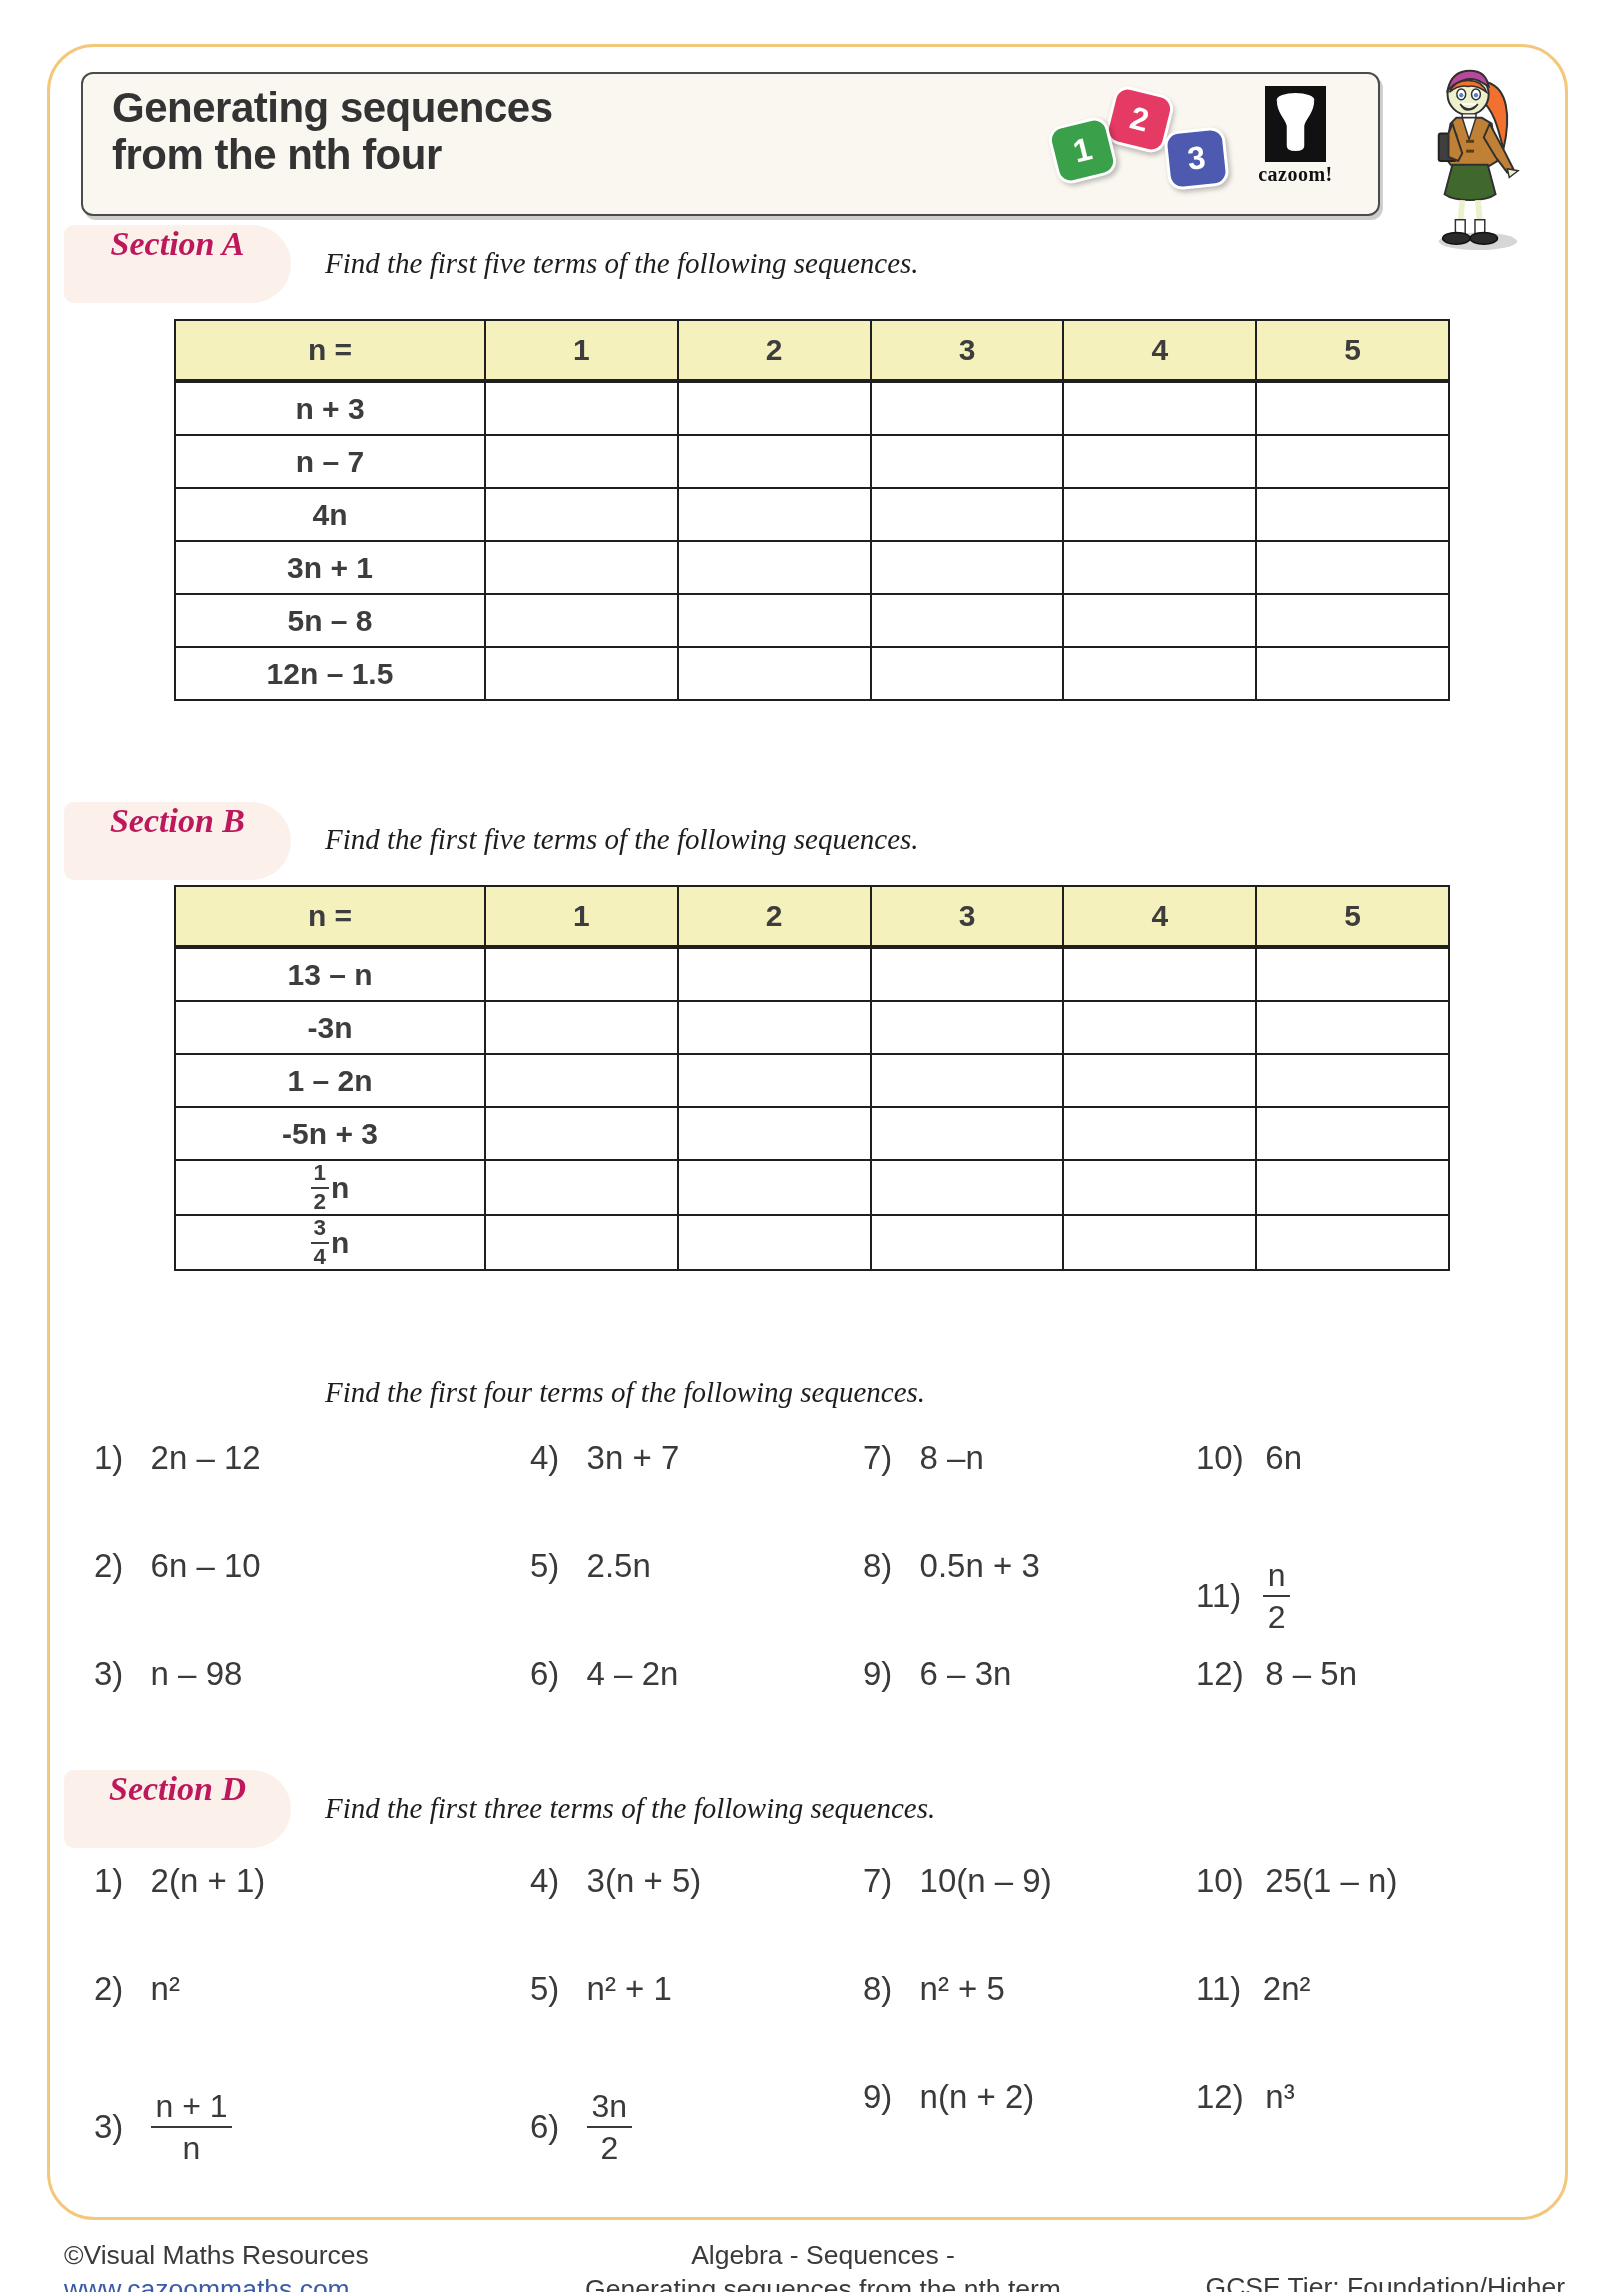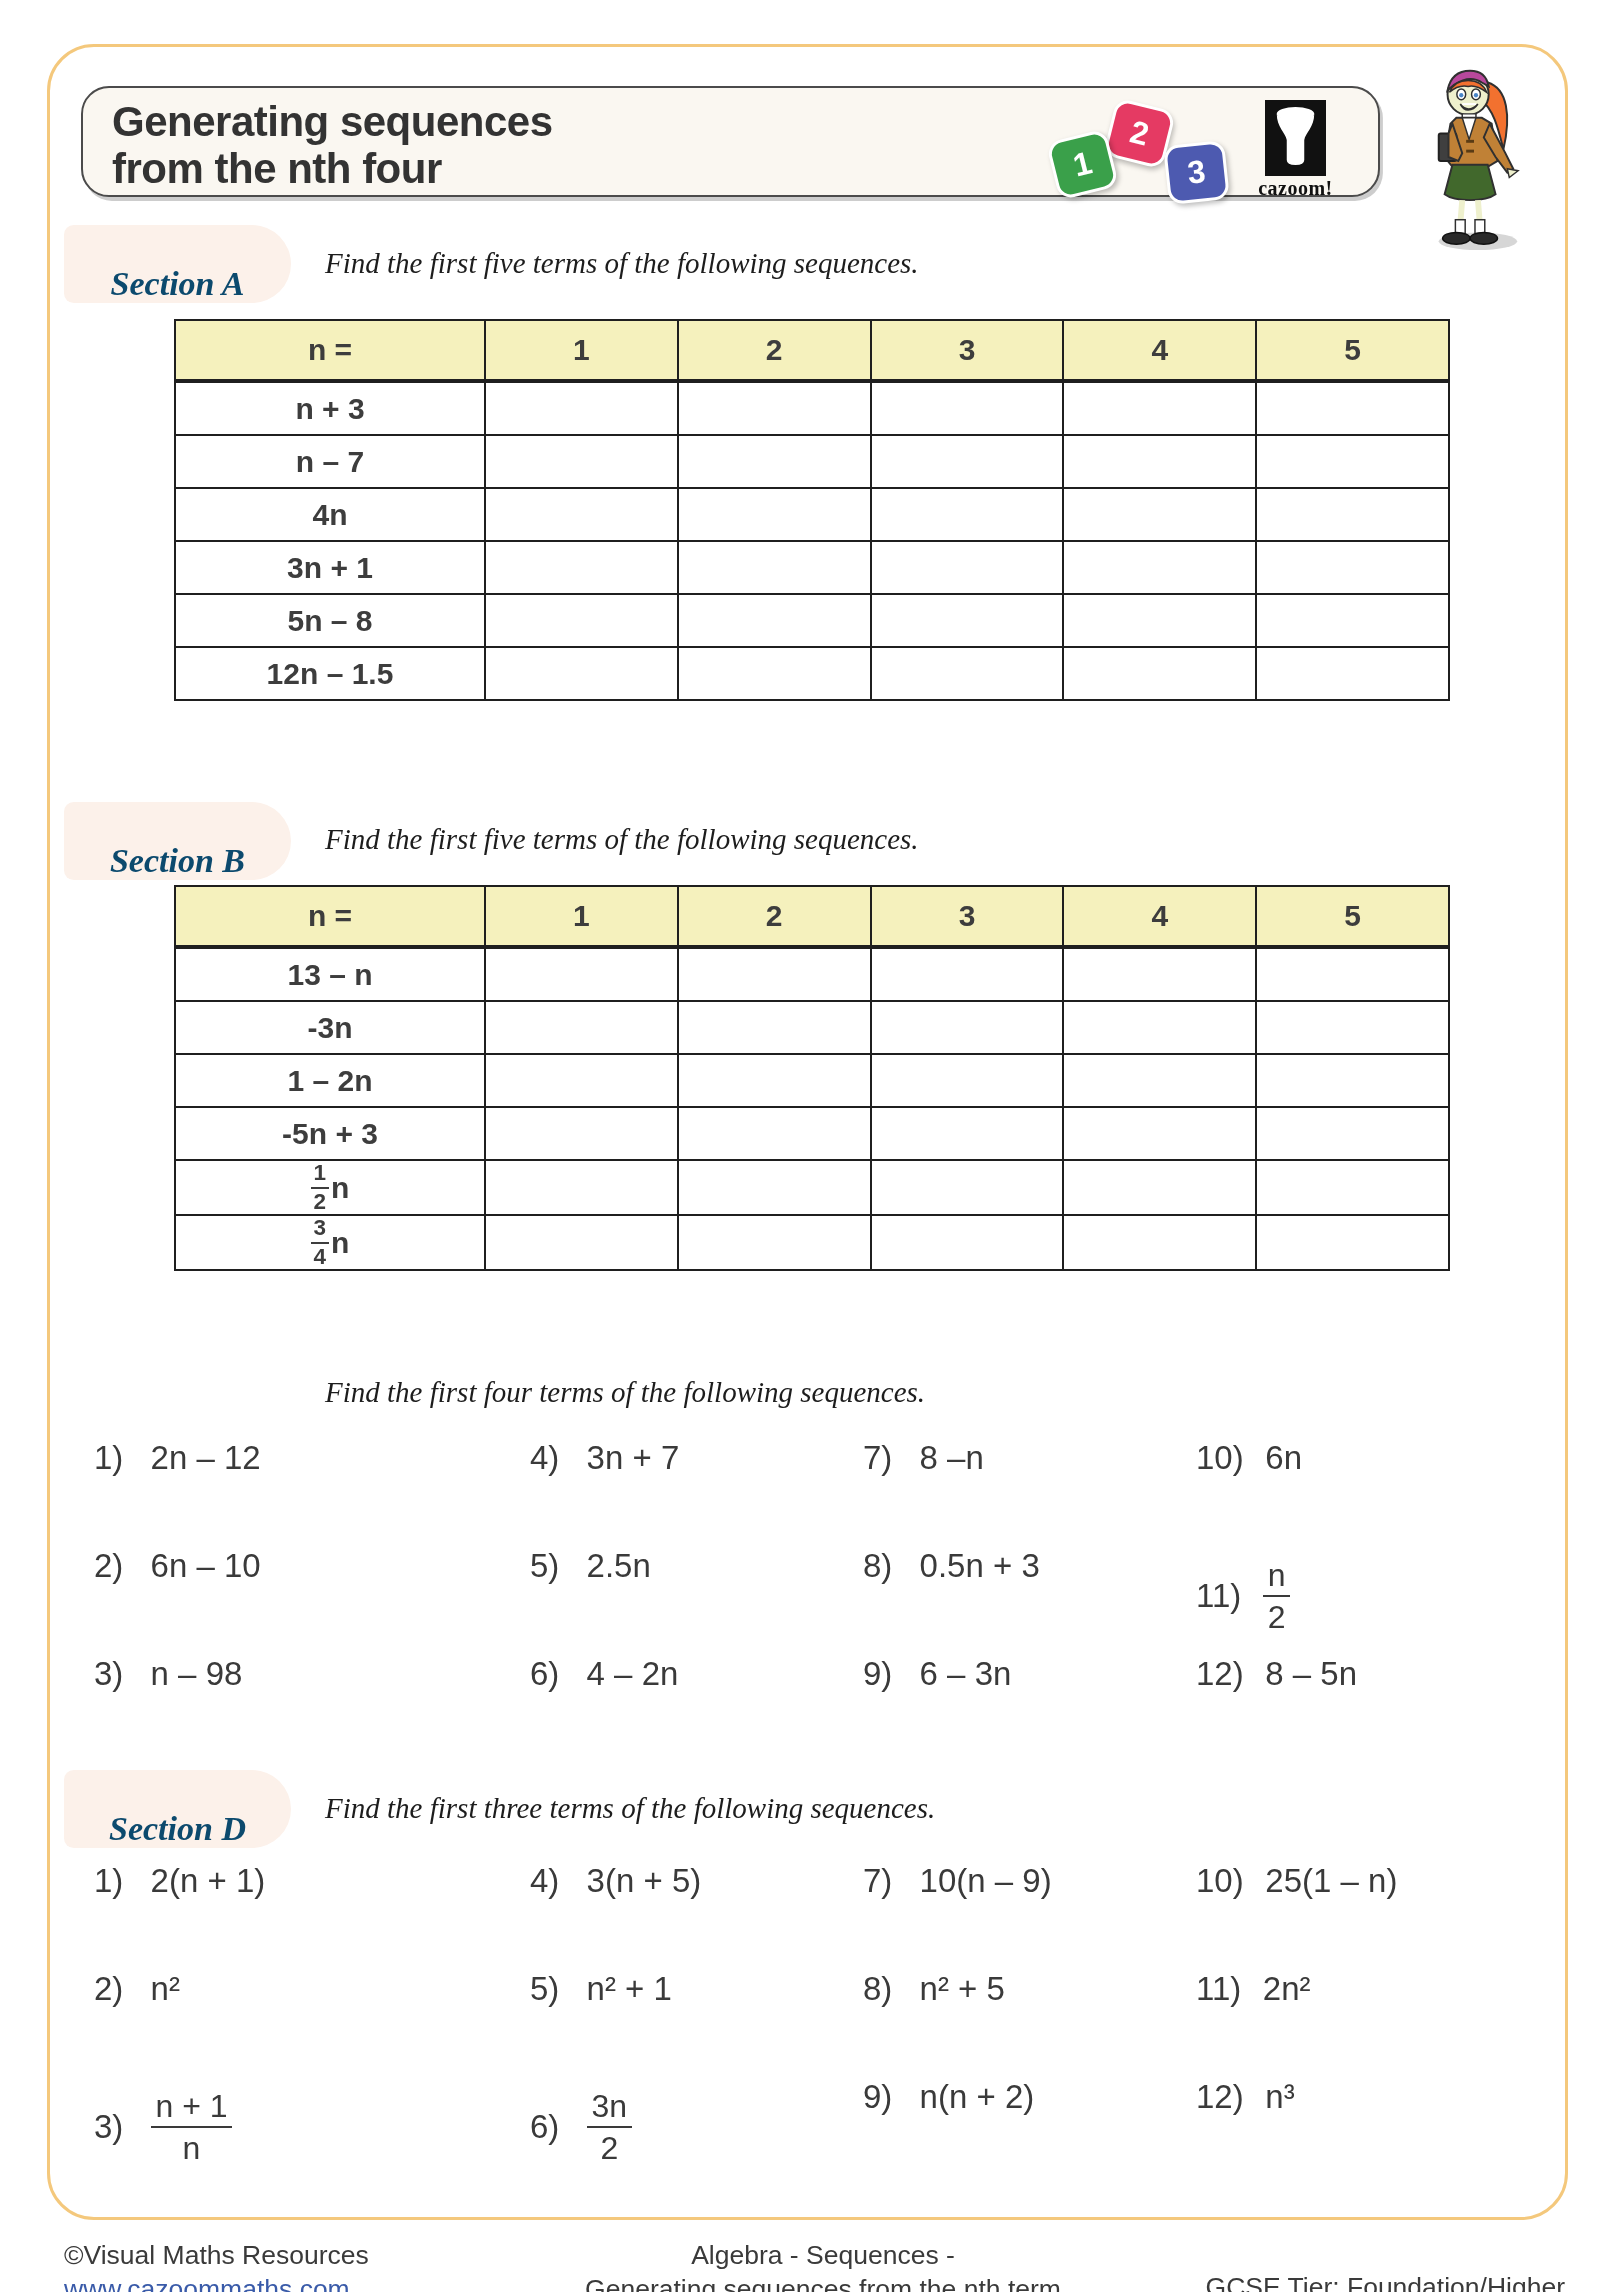--- a/index.html
+++ b/index.html
@@ -4,23 +4,23 @@
 <style>
   html,body { margin:0; padding:0; background:#ffffff; }
   .page { position:relative; width:1621px; height:2293px; background:#ffffff; overflow:hidden;
           font-family:"Liberation Sans", sans-serif; }
 
   
   .frame { position:absolute; left:47px; top:44px; width:1521px; height:2176px;
            border:3.9px solid #f4c87c; border-radius:47px; box-sizing:border-box; }
 
   
-  .title-box { position:absolute; left:81px; top:72px; width:1299px; height:111px;
-               background:#faf7f1; border:2.9px solid #4b4b4b; border-radius:28px;
-               box-sizing:border-box; box-shadow:2.9px 3.9px 0 rgba(90,90,90,.30);margin-top:14px; }
+  .title-box { position:absolute; left:81px; top:72px; width:1299px; height:144px;
+               background:#faf7f1; border:2.9px solid #4b4b4b; border-radius:12px;
+               box-sizing:border-box; box-shadow:2.9px 3.9px 0 rgba(90,90,90,.30); }
   .title { position:absolute; left:29px; top:9.8px; font-size:42px; font-weight:bold;
            color:#333333; line-height:1.13; letter-spacing:-0.5px; }
 
   
   .tiles { position:absolute; left:965px; top:15.7px; width:225px; height:98px; }
   .tile { position:absolute; width:55px; height:53px; border-radius:14.7px; border:3.9px solid #ffffff;
           box-shadow:2px 2.9px 4.9px rgba(0,0,0,.25); display:flex; align-items:center; justify-content:center;
           color:#ffffff; font-size:32px; font-weight:bold; }
   .tile-1 { left:3.9px;   top:31px; background:#3aa04a; transform:rotate(-14deg); z-index:2; }
   .tile-2 { left:61px;  top:0px;  background:#e53a63; transform:rotate(14deg);  z-index:1; }
@@ -30,23 +30,23 @@
   .cazoom { position:absolute; left:1139px; top:11.8px; width:147px; text-align:center; }
   .drum-box { width:61px; height:76px; margin:0 auto; background:#111111;
               display:flex; align-items:center; justify-content:center; }
   .cazoom-text { margin-top:1px; font-family:"Liberation Serif", serif; font-weight:bold;
                  font-size:20px; color:#111111; letter-spacing:0.5px; }
 
   .girl { position:absolute; left:1419px; top:59px; width:110px; height:196px; }
 
   
   .sec-label { position:absolute; left:64px; width:227px; height:78px; background:#fcf1ea;
-               border-radius:9.8px 39px 39px 9.8px; display:flex; align-items:flex-end; justify-content:center;
+               border-radius:9.8px 39px 39px 9.8px; display:flex; align-items:flex-start; justify-content:center;
                font-family:"Liberation Serif", serif; font-style:italic; font-weight:bold;
-               font-size:34px; color:#0c4a6e; }
+               font-size:34px; color:#be185d; }
   .instr { position:absolute; left:325px; font-family:"Liberation Serif", serif; font-style:italic;
            font-size:29px; color:#1d1d1d; }
 
   
   .seq-table { position:absolute; left:174px; width:1276px; border-collapse:collapse; table-layout:fixed;
                font-weight:bold; color:#3d3d3d; border:2.9px solid #1f1f1f; }
   .seq-table col.c0 { width:310px; }
   .seq-table th { background:#f5f1bd; height:56px; font-size:30px; font-weight:bold;
                   border:2px solid #1f1f1f; border-bottom:4.9px solid #1f1f1f; text-align:center; }
   .seq-table td { border:2px solid #1f1f1f; height:49px; font-size:30px; text-align:center; vertical-align:middle; }

